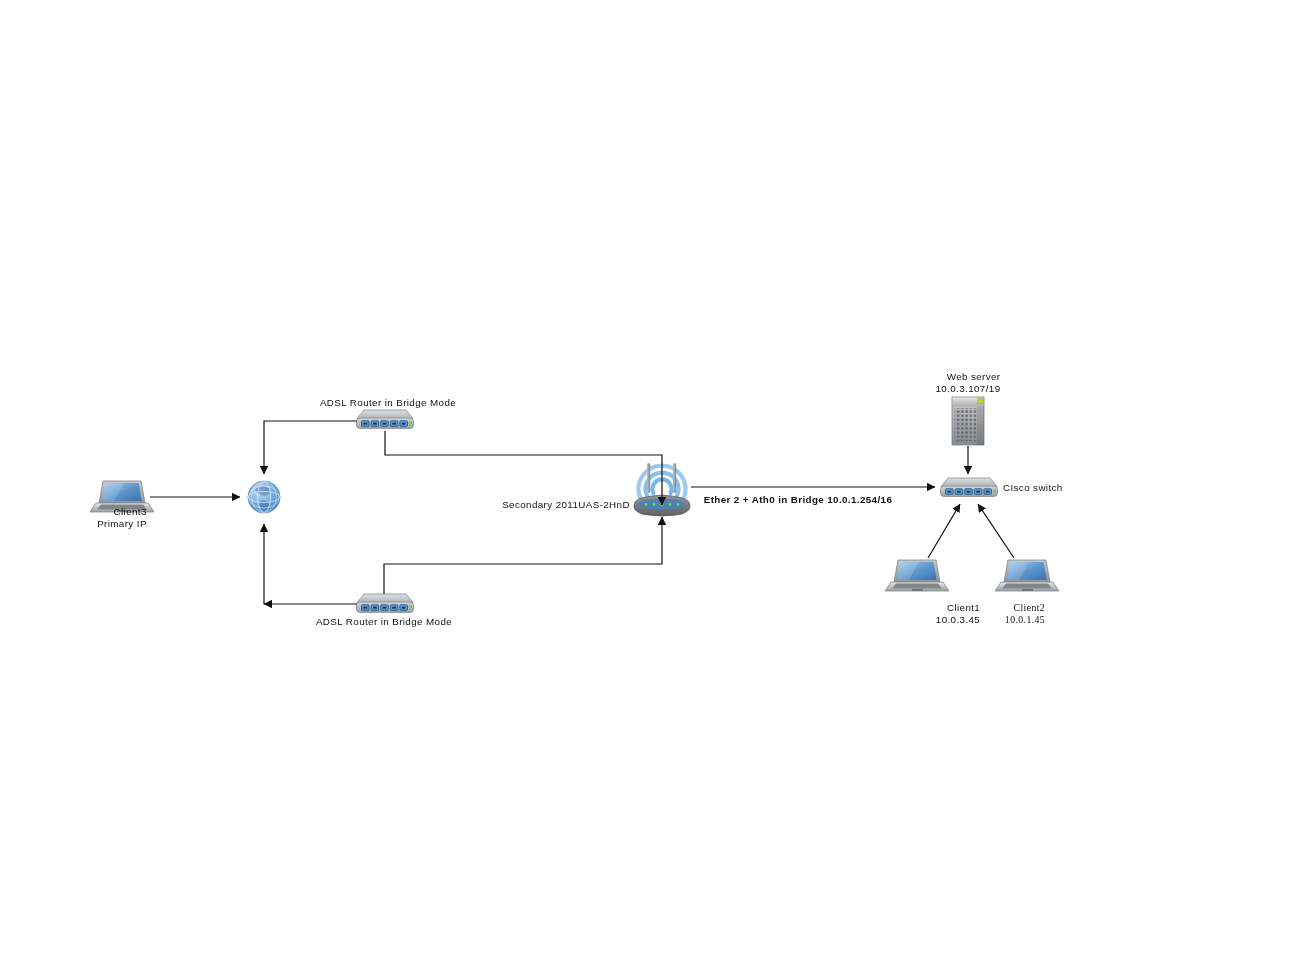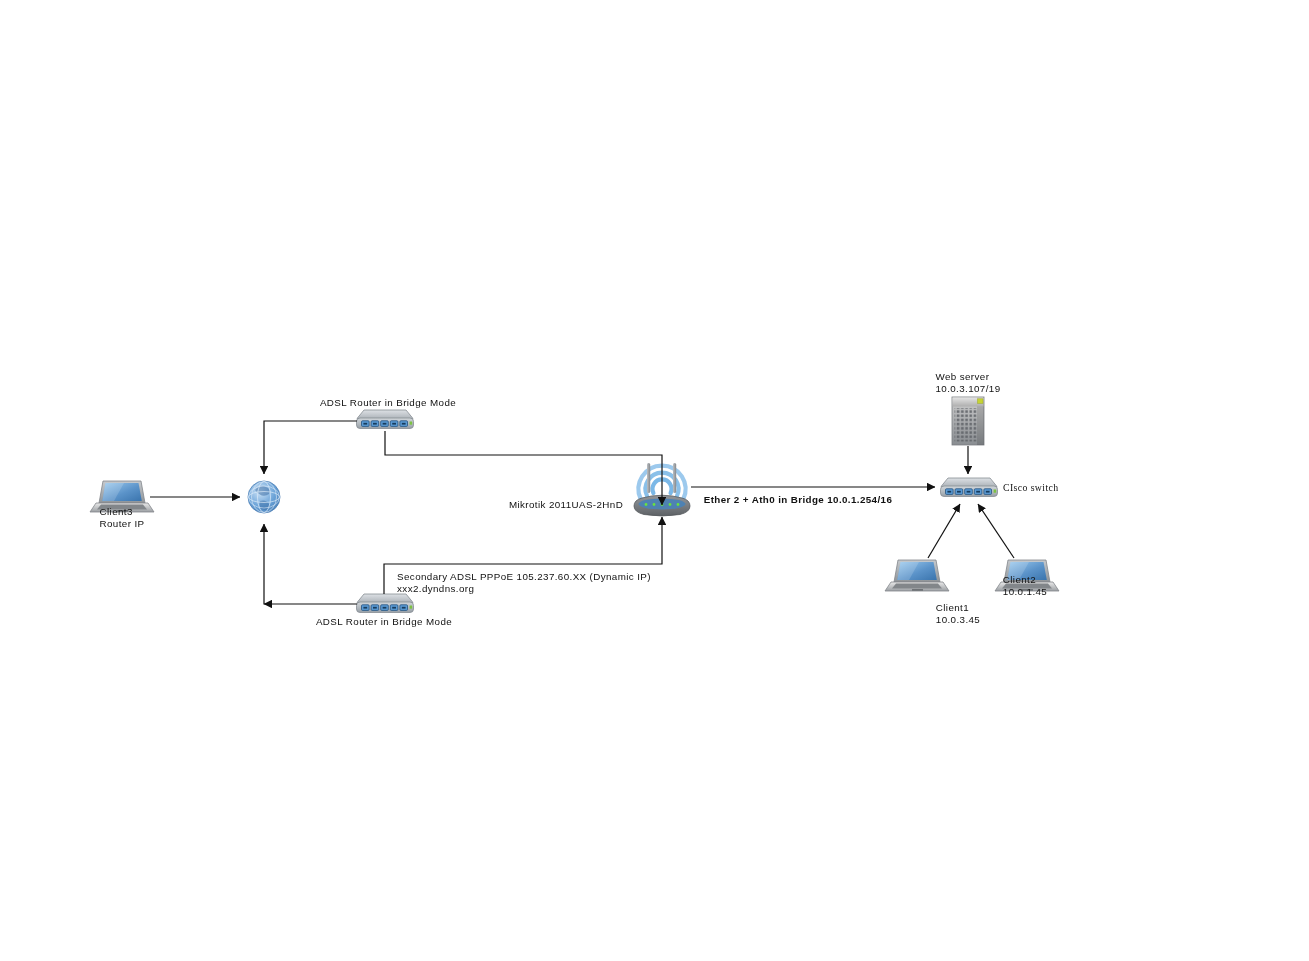--- a/index.html
+++ b/index.html
@@ -11,25 +11,25 @@
     overflow:hidden;
   }
   svg.layer{position:absolute;left:0;top:0;}
   .lbl{
     position:absolute;
     transform:translate(-50%,-50%);
     font-size:9.8px;
     line-height:12px;
     letter-spacing:0.04em;
     color:#111;
-    text-align:left;
+    text-align:right;
     white-space:nowrap;
   }
   .lbl span{display:block;}
-  .lbl.left-anchor{transform:translate(0,-50%);text-align:center;font-family:Liberation Serif, serif;}
+  .lbl.left-anchor{transform:translate(0,-50%);text-align:center;}
 </style>
 </head>
 <body>
 
 <div class="canvas">
 
   <svg class="layer" width="1309" height="961" viewBox="0 0 1309 961">
     <defs>
       <marker id="arr" viewBox="0 0 10 10" refX="9.5" refY="5" markerWidth="7" markerHeight="7" orient="auto-start-reverse">
         <path d="M0,0 L10,5 L0,10 z" fill="#111"></path>
@@ -161,57 +161,53 @@
       <path d="M384,594 V564 H662 V517" marker-end="url(#arr)"></path>
       <path d="M691,487 H935" marker-end="url(#arr)"></path>
       <path d="M968,446 V474" marker-end="url(#arr)"></path>
       <path d="M928,558 L960,504" marker-end="url(#arr)"></path>
       <path d="M1014,558 L978,504" marker-end="url(#arr)"></path>
     </g>
   </svg>
 
   <div class="lbl" style="left:122px;top:518px;">
     <span>Client3</span>
-    <span>Router IP</span>
+    <span>Primary IP</span>
   </div>
 
   <div class="lbl" style="left:388px;top:403px;">
     <span>ADSL Router in Bridge Mode</span>
   </div>
 
 
   <div class="lbl" style="left:566px;top:505px;">
-    <span>Mikrotik 2011UAS-2HnD</span>
+    <span>Secondary 2011UAS-2HnD</span>
   </div>
 
   <div class="lbl" style="left:798px;top:500px;font-weight:bold;">
     <span>Ether 2 + Ath0 in Bridge 10.0.1.254/16</span>
   </div>
 
   <div class="lbl" style="left:968px;top:383px;">
     <span>Web server</span>
     <span>10.0.3.107/19</span>
   </div>
 
   <div class="lbl left-anchor" style="left:1003px;top:488px;">
     <span>CIsco switch</span>
   </div>
 
   <div class="lbl" style="left:914px;top:614px;margin-left:44px;">
     <span>Client1</span>
     <span>10.0.3.45</span>
   </div>
 
-  <div class="lbl" style="left:1025px;top:586px;">
+  <div class="lbl" style="left:1025px;top:614px;font-family:Liberation Serif, serif;">
     <span>Client2</span>
     <span>10.0.1.45</span>
   </div>
 
-  <div class="lbl" style="left:524px;top:583px;">
-    <span>Secondary ADSL PPPoE 105.237.60.XX (Dynamic IP)</span>
-    <span>xxx2.dyndns.org</span>
-  </div>
 
   <div class="lbl" style="left:384px;top:622px;">
     <span>ADSL Router in Bridge Mode</span>
   </div>
 
 </div>
 
 </body></html>

